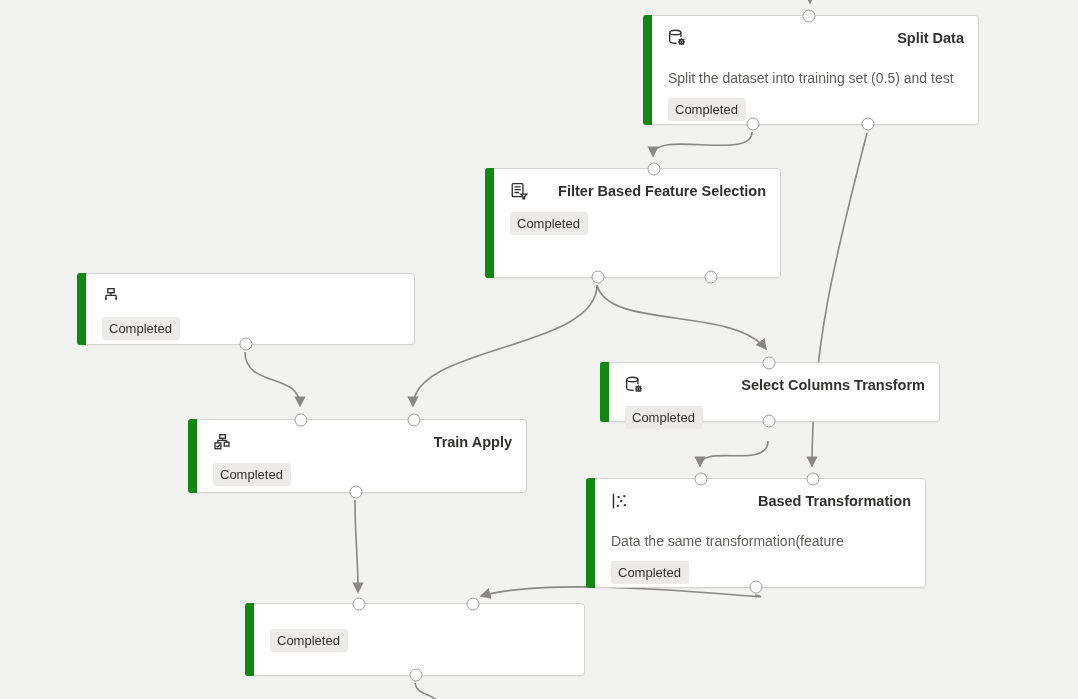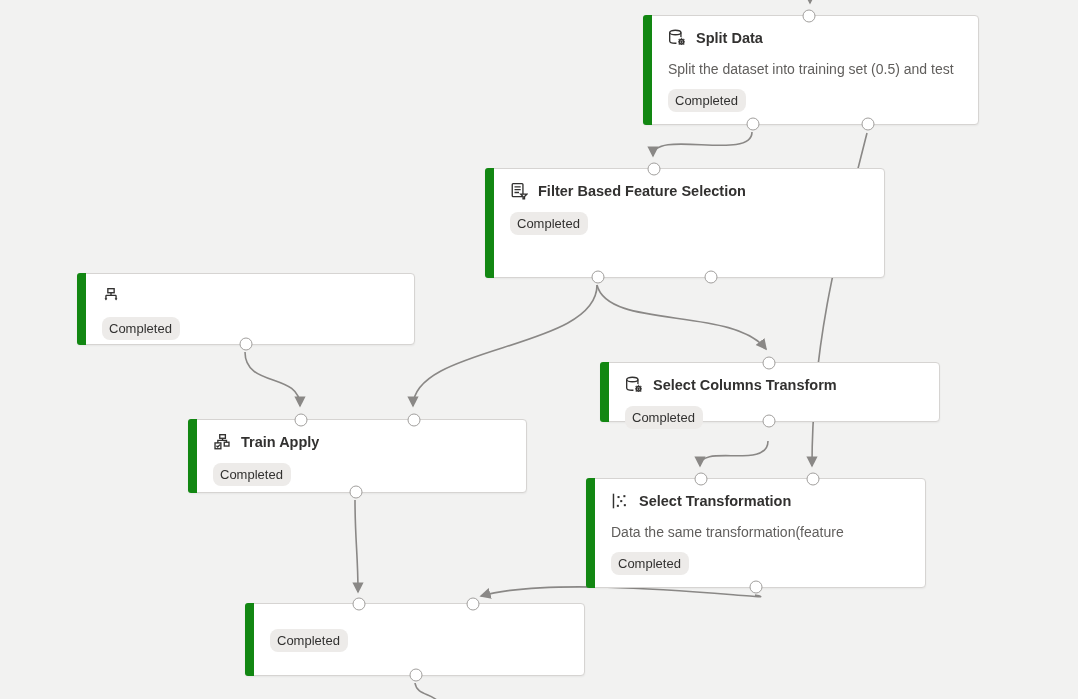--- a/index.html
+++ b/index.html
@@ -21,36 +21,36 @@
     z-index:2;
     box-sizing:border-box;
     cursor:pointer;
   }
   .accent{
     position:absolute;left:-1px;top:-1px;bottom:-1px;width:9px;
     background:#128712;
     border-radius:3px 0 0 3px;
   }
   .content{padding:13px 14px 0 24px;}
-  .title-row{display:flex;align-items:center;gap:10px;}
+  .title-row{display:flex;align-items:center;gap:22px;justify-content:space-between;}
   .icon{width:18px;height:18px;flex:0 0 18px;display:inline-block;}
   .icon svg{display:block;}
   .title{
     font-size:14.5px;font-weight:bold;color:#323130;
     white-space:nowrap;overflow:hidden;
   }
   .desc{
-    margin-top:14px;font-size:14px;color:#605e5c;
+    margin-top:23px;font-size:14px;color:#605e5c;
     white-space:nowrap;overflow:hidden;
   }
   .badge{
     display:inline-block;margin-top:12px;
     background:#edebe9;color:#323130;
     font-size:13px;line-height:1;
-    padding:5px 8px 5px 7px;border-radius:8px;
+    padding:5px 8px 5px 7px;border-radius:3px;
   }
   .port{
     position:absolute;width:13px;height:13px;
     background:#ffffff;border:1.5px solid #a19f9d;border-radius:50%;
     transform:translate(-50%,-50%);
     z-index:3;box-sizing:border-box;
     cursor:crosshair;
   }
   .edge{fill:none;stroke:#8a8886;stroke-width:1.6px;}
 </style>
@@ -94,21 +94,21 @@
         <span class="title">Split Data</span>
       </div>
       <div class="desc">Split the dataset into training set (0.5) and test</div>
       <span class="badge">Completed</span>
     </div>
     <span class="port" style="left:165px;top:0"></span>
     <span class="port" style="left:109px;top:100%"></span>
     <span class="port" style="left:224px;top:100%"></span>
   </div>
 
-  <div class="node" style="left:485px;top:168px;width:400px;height:110px">
+  <div class="node" style="left:485px;top:168px;width:296px;height:110px">
     <div class="accent"></div>
     <div class="content">
       <div class="title-row">
         <span class="icon">
           <svg width="18" height="18" viewBox="0 0 16 16" fill="none" stroke="#323130" stroke-width="1.2">
             <rect x="2" y="1.5" width="9.5" height="11.5" rx="0.8"></rect>
             <path d="M4 4.3 h5.5 M4 6.8 h5.5 M4 9.3 h4"></path>
             <path d="M9.5 10.8 h5.5 l-2.1 2.2 v2 h-1.3 v-2 z" fill="#ffffff"></path>
           </svg>
         </span>
@@ -192,21 +192,21 @@
             <path d="M2.2 1.5 V14.5"></path>
             <g fill="#323130" stroke="none">
               <rect x="5.8" y="3.6" width="1.8" height="1.8"></rect>
               <rect x="11" y="2.8" width="1.8" height="1.8"></rect>
               <rect x="8.2" y="7.2" width="1.8" height="1.8"></rect>
               <rect x="5.2" y="11.4" width="1.8" height="1.8"></rect>
               <rect x="11.4" y="10.8" width="1.8" height="1.8"></rect>
             </g>
           </svg>
         </span>
-        <span class="title">Select Transformation</span>
+        <span class="title">Based Transformation</span>
       </div>
       <div class="desc">Data the same transformation(feature</div>
       <span class="badge">Completed</span>
     </div>
     <span class="port" style="left:114px;top:0"></span>
     <span class="port" style="left:226px;top:0"></span>
     <span class="port" style="left:169px;top:100%"></span>
   </div>
 
   <div class="node" style="left:245px;top:603px;width:340px;height:73px">

